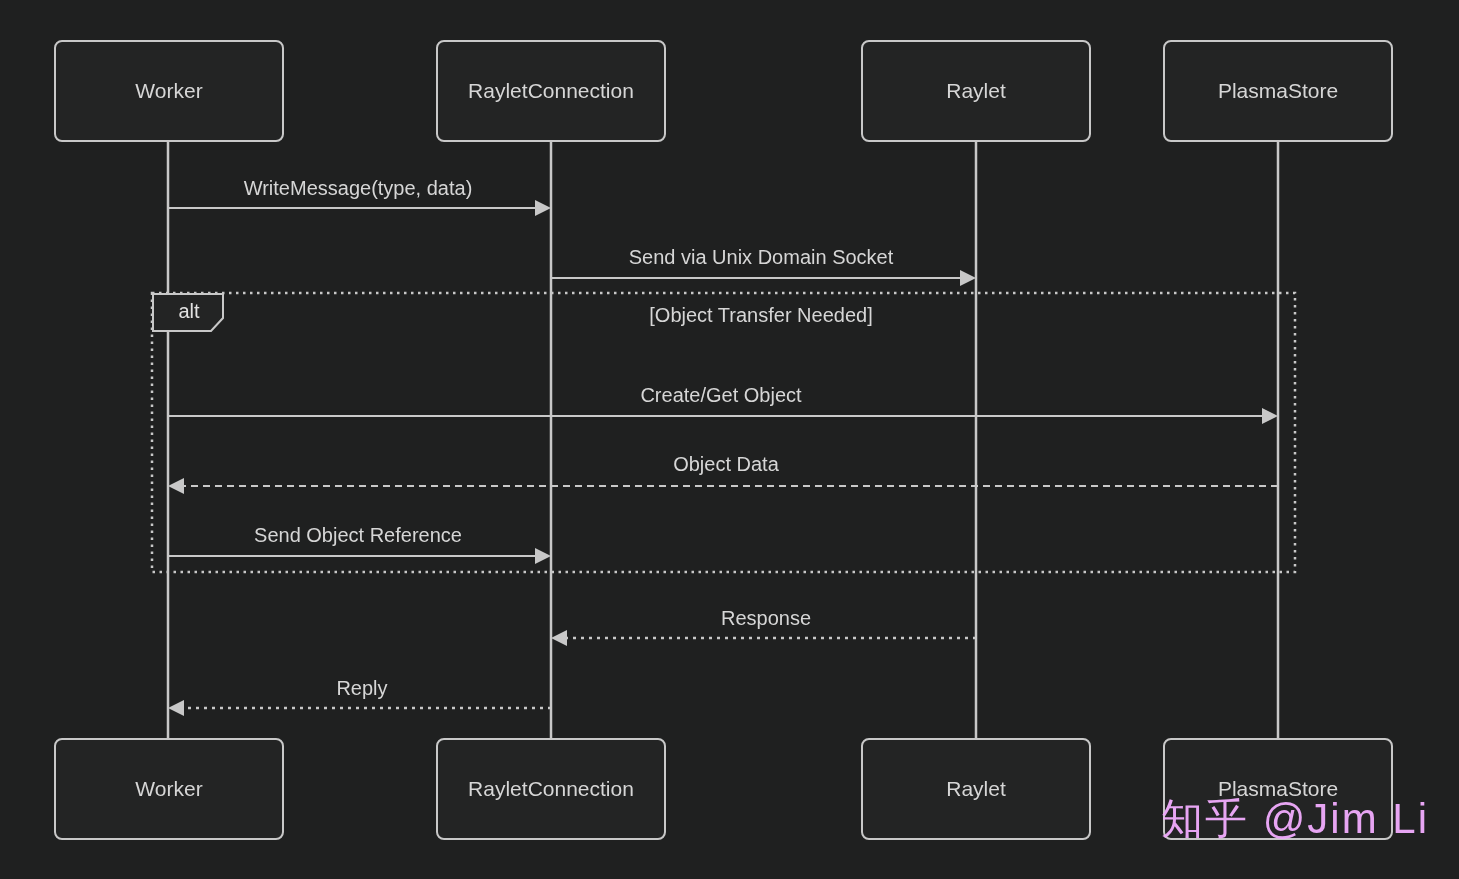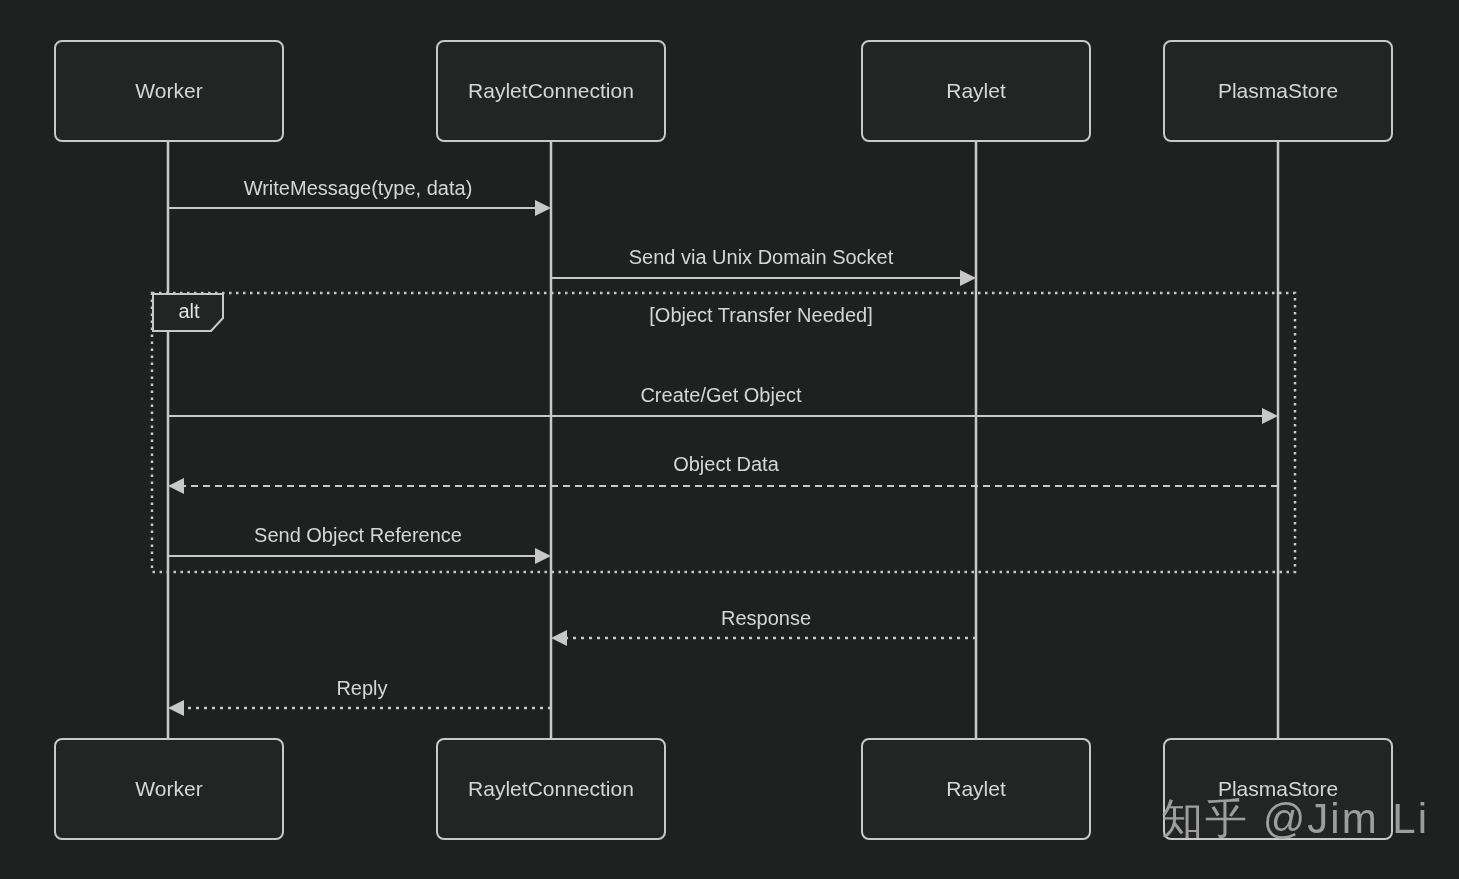--- a/index.html
+++ b/index.html
@@ -91,21 +91,21 @@
     fill: #d6d6d6;
     font-family: "Liberation Sans", sans-serif;
     font-size: 20px;
     text-anchor: middle;
     dominant-baseline: alphabetic;
   }
   #watermark {
     position: absolute;
     right: 30px;
     bottom: 32px;
-    color: #a3a3a3;
+    color: #f0abfc;
     font-family: "Liberation Sans", sans-serif;
     font-size: 42px;
     letter-spacing: 2px;
     white-space: nowrap;
     opacity: 0.96;
     pointer-events: none;
   }
 </style>
 </head>
 <body>

